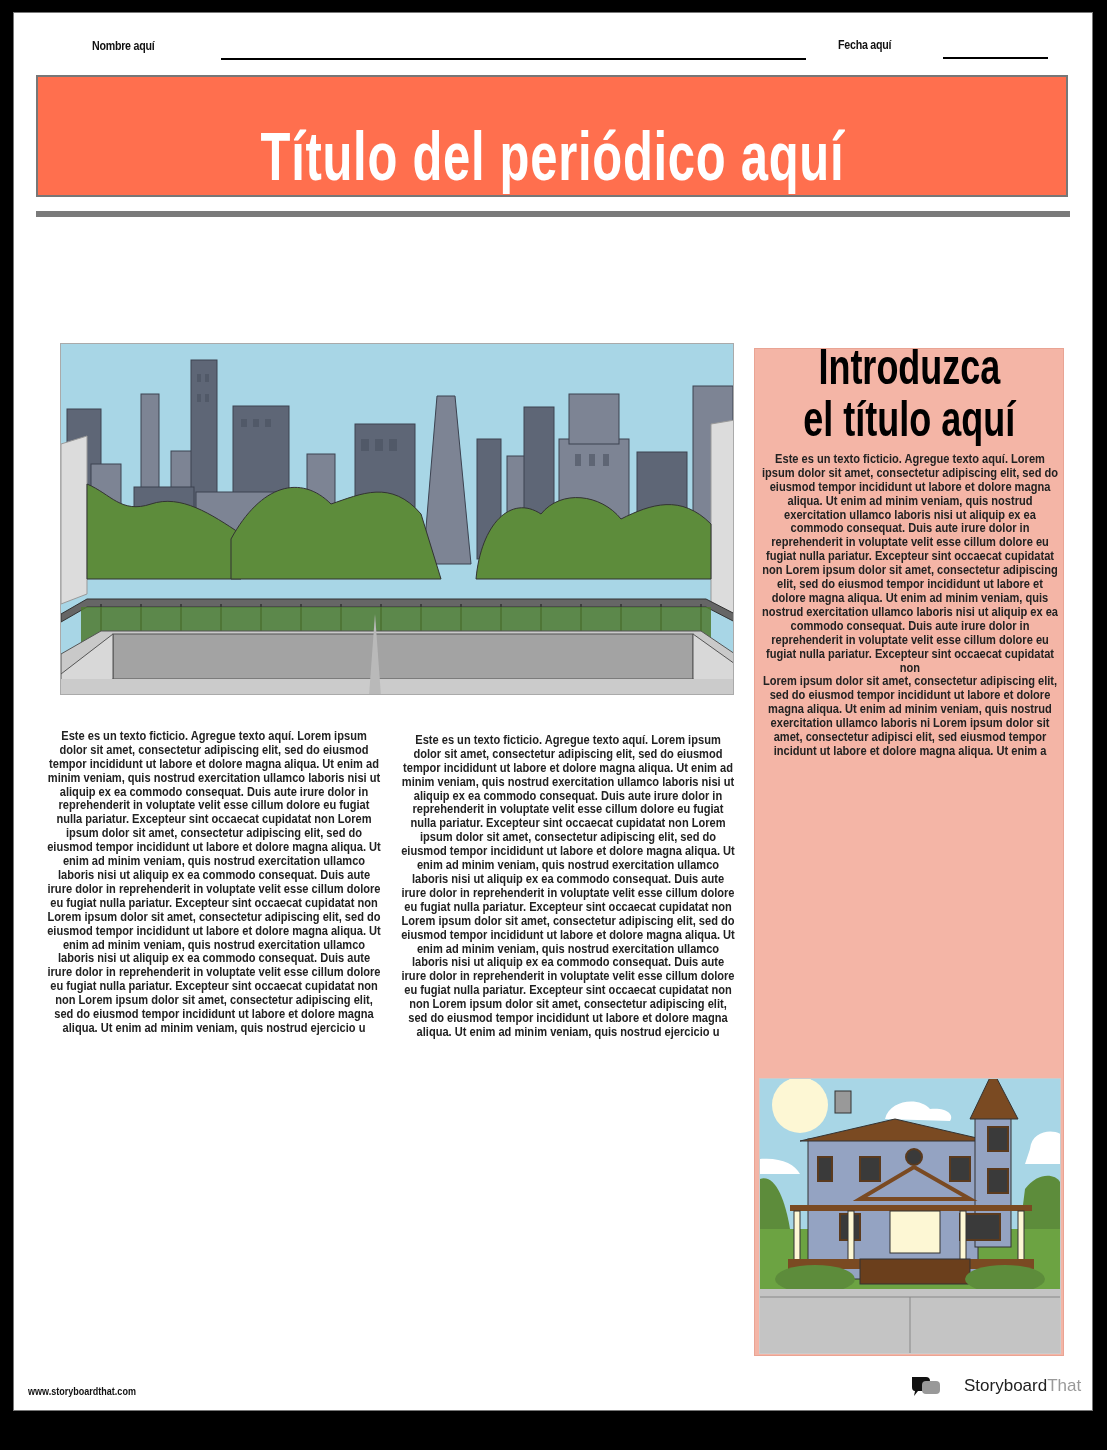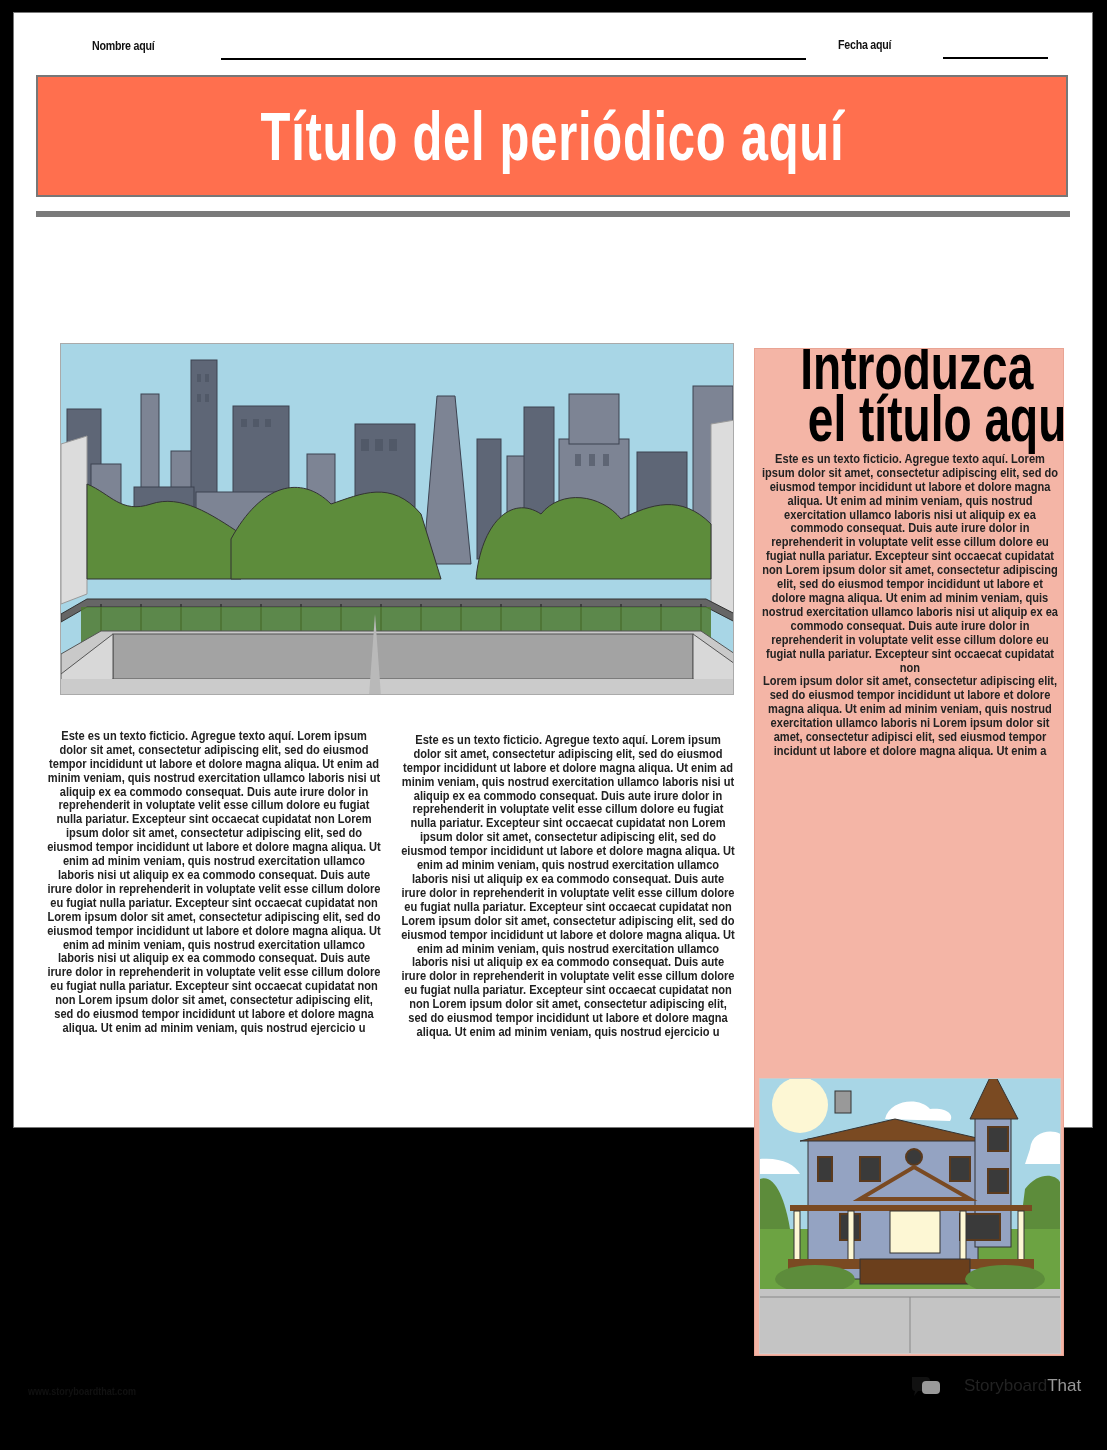--- a/index.html
+++ b/index.html
@@ -1,30 +1,30 @@
 <!DOCTYPE html>
 <html><head>
 <meta charset="utf-8">
 <style>
   html,body{margin:0;padding:0;background:#000;}
   body{width:1107px;height:1450px;position:relative;overflow:hidden;font-family:"Liberation Sans",sans-serif;}
-  .page{position:absolute;left:13px;top:12px;width:1080px;height:1116px;background:#fff;border:1px solid #777;box-sizing:border-box;padding-left:24px;}
+  .page{position:absolute;left:13px;top:12px;width:1080px;height:1399px;background:#fff;border:1px solid #777;box-sizing:border-box;padding-left:24px;}
   .abs{position:absolute;}
   .label-small{font-size:13px;font-weight:bold;color:#111;letter-spacing:-0.3px;transform:scaleX(0.82);transform-origin:left center;white-space:nowrap;}
   .line{background:#000;height:2px;}
-  .banner{left:22px;top:62px;width:1032px;height:122px;background:#ff6f4e;border:2px solid #777;box-sizing:border-box;display:flex;align-items:center;justify-content:center;overflow:hidden;}
+  .banner{left:22px;top:62px;width:1032px;height:122px;background:#ff6f4e;border:2px solid #777;box-sizing:border-box;display:flex;align-items:flex-end;justify-content:center;overflow:hidden;}
   .banner-title{color:#fff;font-size:68px;font-weight:bold;white-space:nowrap;transform:scaleX(0.72);letter-spacing:1px;}
   .rule{left:22px;top:198px;width:1034px;height:6px;background:#7a7a7a;}
   .headline{left:0;top:208px;width:1080px;height:100px;display:flex;justify-content:center;align-items:center;overflow:visible;}
   .headline span{font-size:92px;font-weight:bold;color:#000;white-space:nowrap;transform:scaleX(0.7);display:inline-block;}
   .img-city{left:46px;top:330px;width:674px;height:352px;border:1px solid #aaa;box-sizing:border-box;overflow:hidden;background:#a8d6e6;}
   .col-text{font-size:13.2px;font-weight:bold;color:#222;text-align:center;line-height:13.9px;white-space:pre-line;}
   .col-text .inner{display:inline-block;transform:scaleX(0.84);transform-origin:center top;width:400px;margin-left:-33px;}
   .sidebar{left:740px;top:335px;width:310px;height:1008px;background:#f4b5a6;border:1px solid #e9a494;box-sizing:border-box;overflow:hidden;}
-  .side-title{position:absolute;left:0;top:-8px;width:100%;text-align:center;font-size:64px;line-height:52px;font-weight:bold;color:#000;}
+  .side-title{position:absolute;left:0;top:-8px;width:100%;text-align:center;font-size:50px;line-height:52px;font-weight:bold;color:#000;}
   .side-title span{display:inline-block;transform:scaleX(0.72);white-space:nowrap;}
   .side-text{position:absolute;left:0;top:89px;width:100%;text-align:center;font-size:13.2px;font-weight:bold;color:#222;line-height:13.9px;white-space:pre-line;}
   .side-text .inner{display:inline-block;transform:scaleX(0.84);transform-origin:center top;width:360px;margin-left:-25px;}
   .img-house{left:4px;top:729px;width:302px;height:276px;background:#a8d6e6;overflow:hidden;border:1px solid #ccc;box-sizing:border-box;}
   .footer-url{left:14px;top:1372px;font-size:11px;font-weight:bold;color:#111;transform:scaleX(0.82);transform-origin:left center;white-space:nowrap;}
   .logo{left:896px;top:1362px;display:flex;align-items:center;gap:22px;}
   .logo-text{font-size:17px;color:#222;white-space:nowrap;}
   .logo-text .light{color:#999;}
 </style>
 </head>

